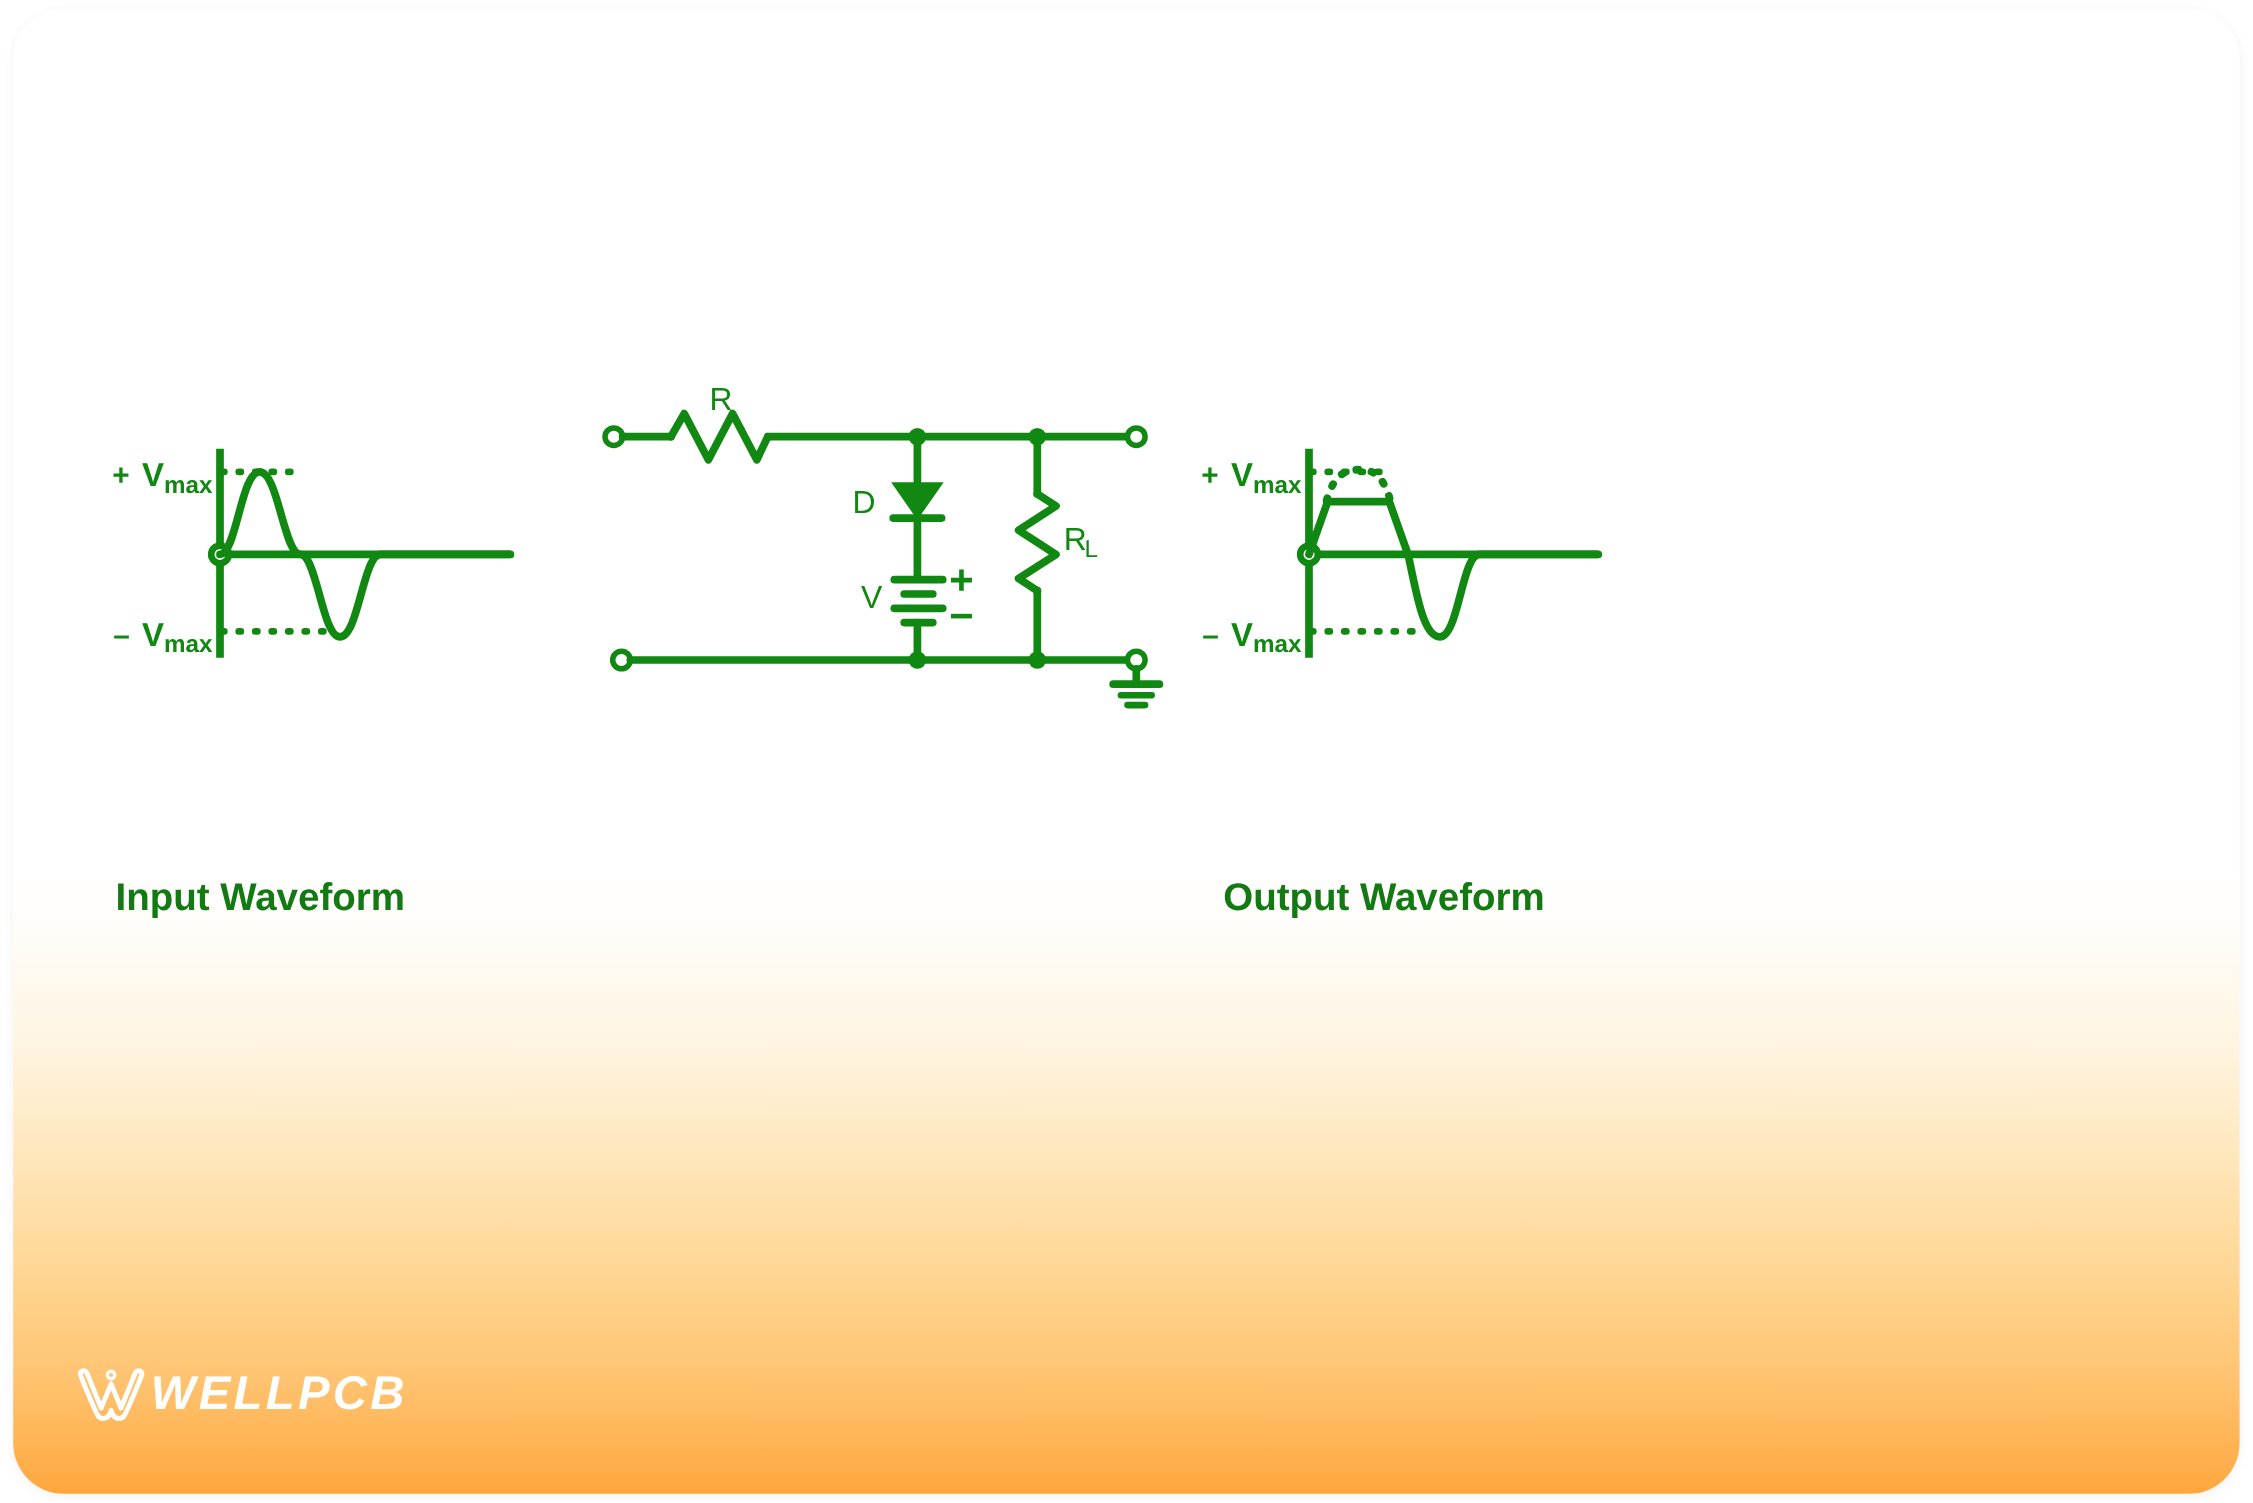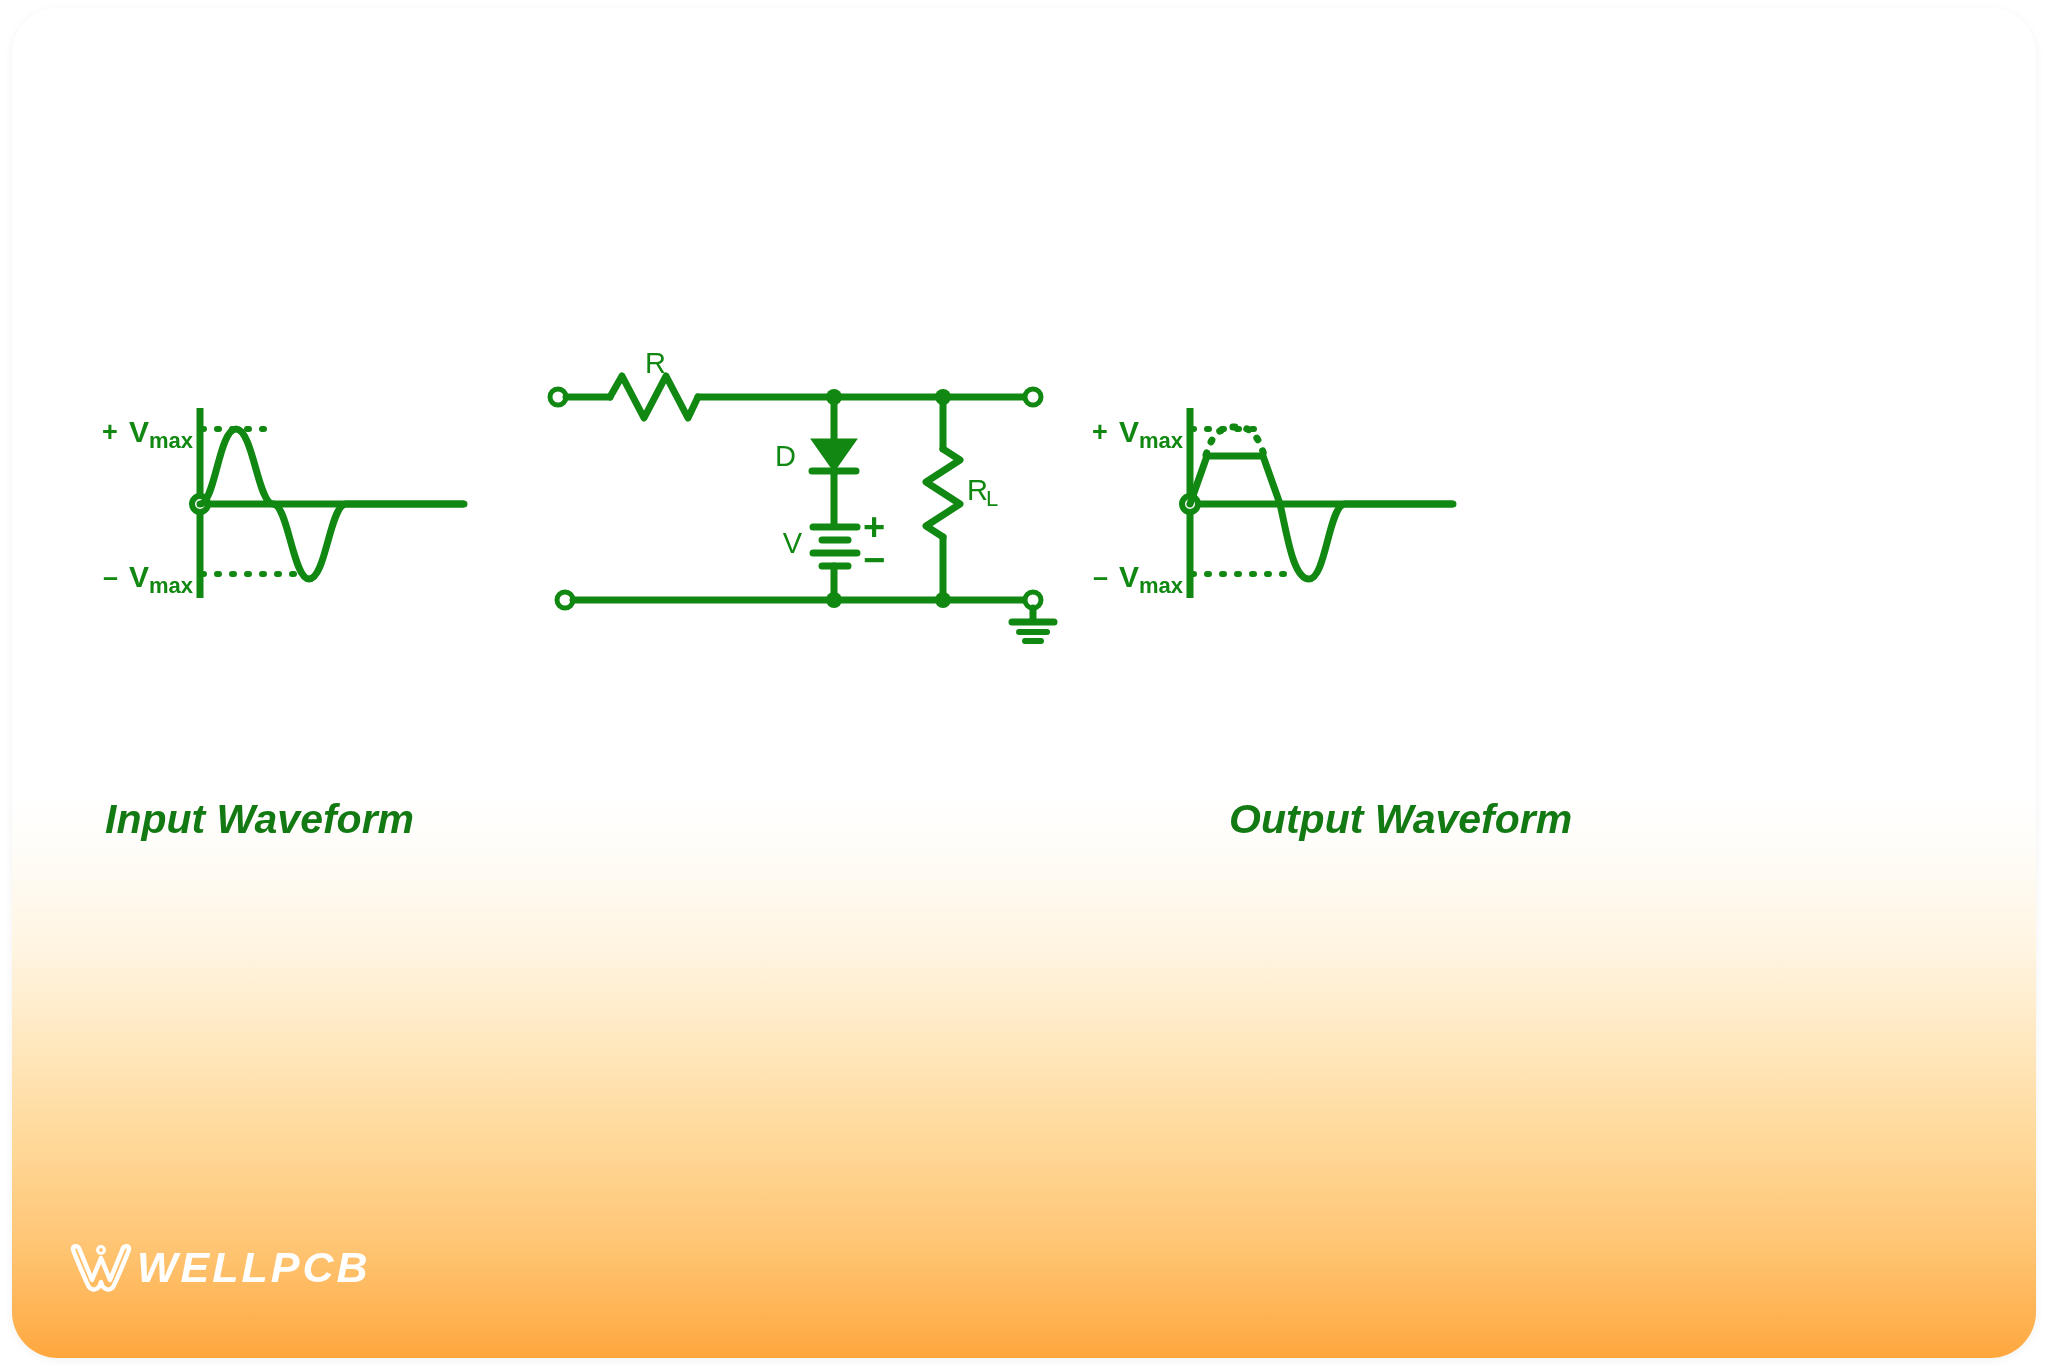--- a/index.html
+++ b/index.html
@@ -67,26 +67,25 @@
     font-size: 43px;
     letter-spacing: 3px;
     line-height: 1;
     white-space: nowrap;
   }
   .cap-label {
     position: absolute;
     color: #137a13;
     font-family: "Liberation Sans", sans-serif;
     font-weight: bold;
-    font-size: 41px;
+    font-size: 35px;
     white-space: nowrap;
-    font-style: italic;
   }
   #caption-input { left: 93px; top: 788px; }
-  #caption-output { left: 1217px; top: 788px; text-align: center; }
+  #caption-output { left: 1100px; top: 788px; text-align: center; }
 </style>
 </head>
 <body>
 
 <div id="page">
   <div id="card">
 
     <svg id="figure" viewBox="0 0 2024 1350">
       <defs>
         <g id="vmaxPlusGroup"></g>

